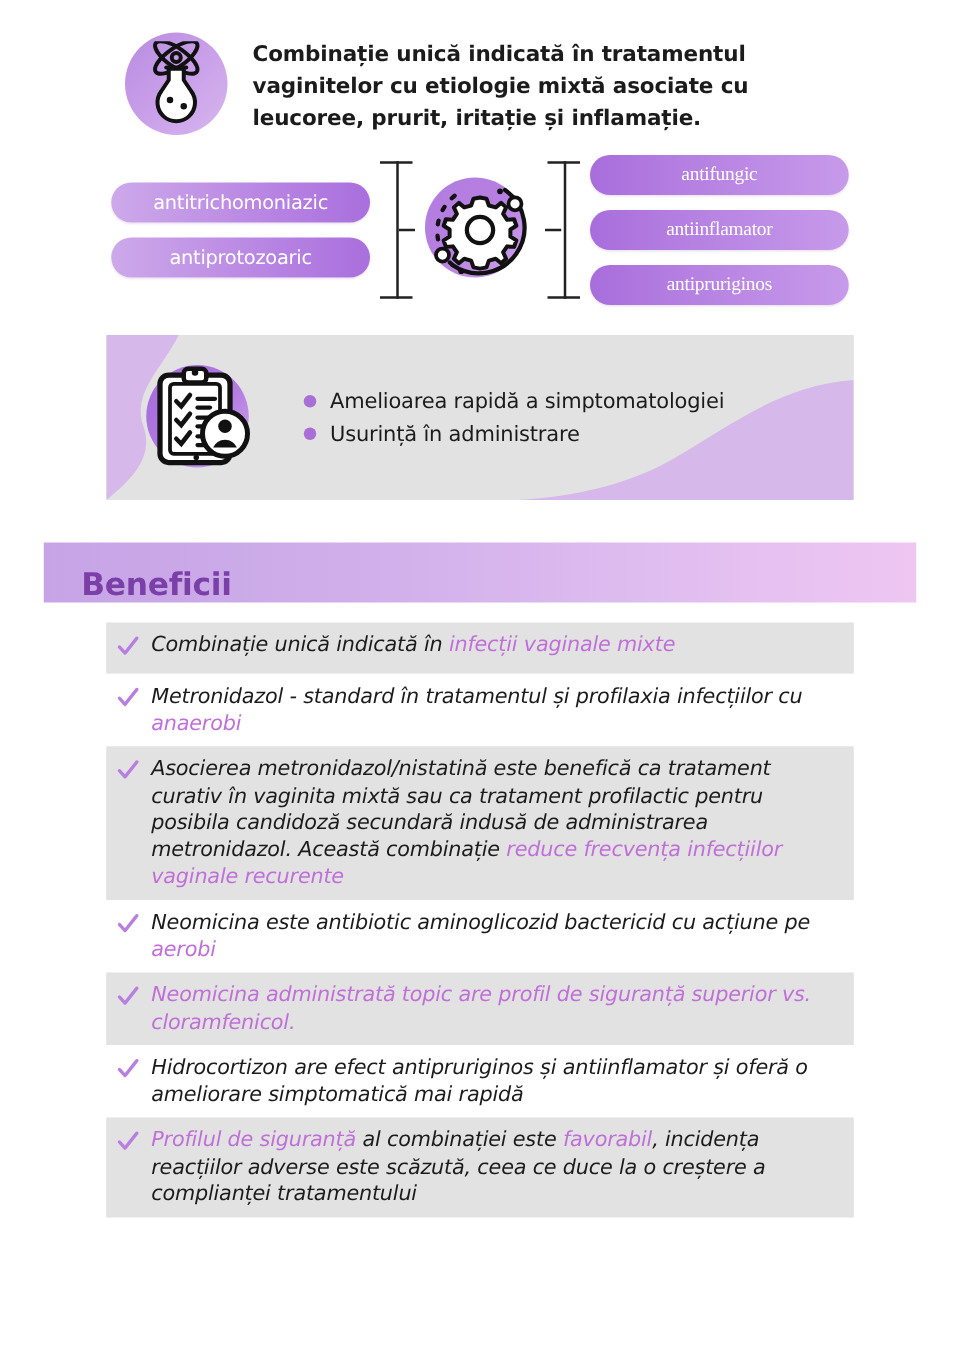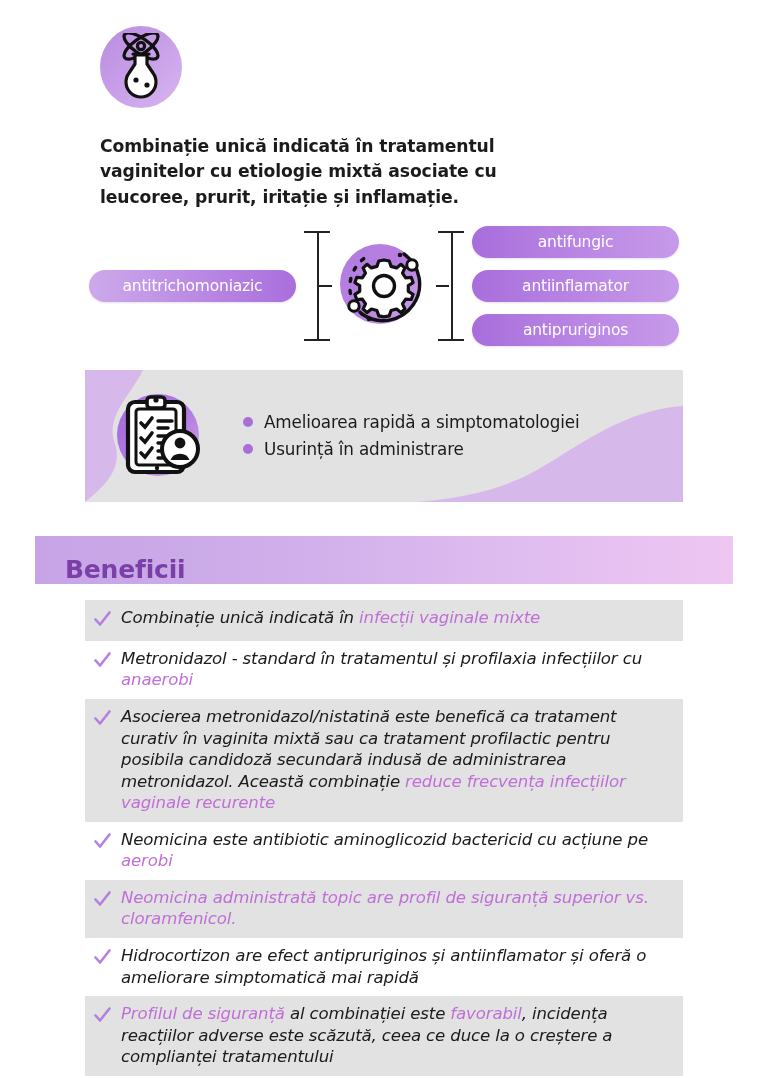--- a/index.html
+++ b/index.html
@@ -15,21 +15,20 @@
     overflow: hidden;
     position: relative;
   }
 
   
   .header {
     display: flex;
     align-items: flex-start;
     padding: 26px 40px 0 100px;
     gap: 20px;
-    flex-direction: column;
   }
   .icon-circle {
     flex: 0 0 auto;
     width: 82px;
     height: 82px;
     border-radius: 50%;
     background: linear-gradient(135deg, #b98ce0 0%, #c79de8 45%, #d7b6ef 100%);
     display: flex;
     align-items: center;
     justify-content: center;
@@ -70,20 +69,21 @@
     font-size: 15.5px;
     font-family: "DejaVu Sans", sans-serif;
     letter-spacing: -0.2px;
     box-shadow: 0 1px 2px rgba(120,80,160,0.18);
   }
   .pill.left {
     background: linear-gradient(90deg, #cda9ea 0%, #b682e2 65%, #a96fdd 100%);
   }
   .pill.right {
     background: linear-gradient(90deg, #a86ddc 0%, #b47fe1 35%, #c79aea 100%);
+    font-family: Liberation Serif, serif;
   }
   .bracket {
     width: 30px;
     height: 110px;
     position: relative;
     margin: 0 6px;
   }
   .bracket .vbar {
     position: absolute;
     left: 15px;
@@ -239,20 +239,21 @@
       <circle cx="37" cy="52" r="2.6" fill="#111"></circle>
     </svg>
   </div>
   <div class="header-title">Combinație unică indicată în tratamentul vaginitelor cu etiologie mixtă asociate cu leucoree, prurit, iritație și inflamație.</div>
 </div>
 
 <div class="pills-row">
 
   <div class="pill-col">
     <div class="pill left">antitrichomoniazic</div>
+    <div class="pill left">antiprotozoaric</div>
   </div>
 
   <div class="bracket l">
     <div class="vbar"></div>
       <div class="cap t"></div>
       <div class="cap m"></div>
       <div class="cap b"></div>
   </div>
 
   <div class="gear-wrap">

